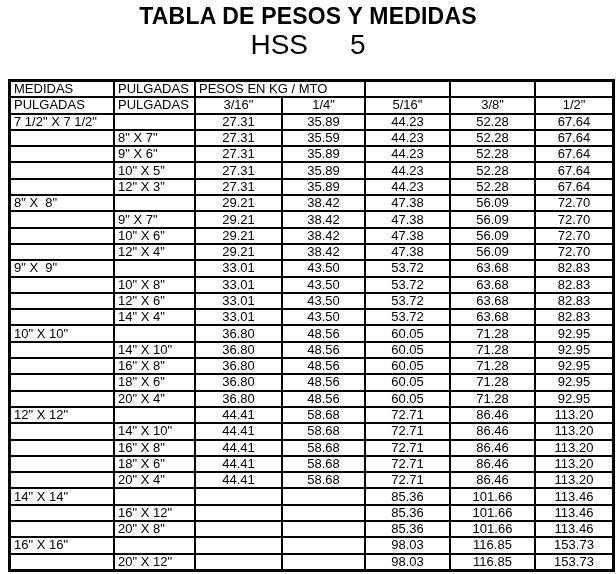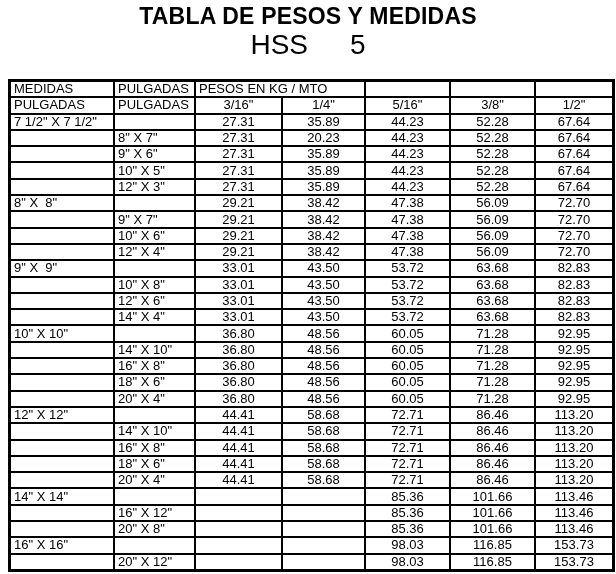--- a/index.html
+++ b/index.html
@@ -104,21 +104,21 @@
           <td class="num">27.31</td>
           <td class="num">35.89</td>
           <td class="num">44.23</td>
           <td class="num">52.28</td>
           <td class="num">67.64</td>
         </tr>
         <tr>
           <td class="c1"></td>
           <td class="c1">8" X 7"</td>
           <td class="num">27.31</td>
-          <td class="num">20.23</td>
+          <td class="num">35.59</td>
           <td class="num">44.23</td>
           <td class="num">52.28</td>
           <td class="num">67.64</td>
         </tr>
         <tr>
           <td class="c1"></td>
           <td class="c1">9" X 6"</td>
           <td class="num">27.31</td>
           <td class="num">35.89</td>
           <td class="num">44.23</td>

